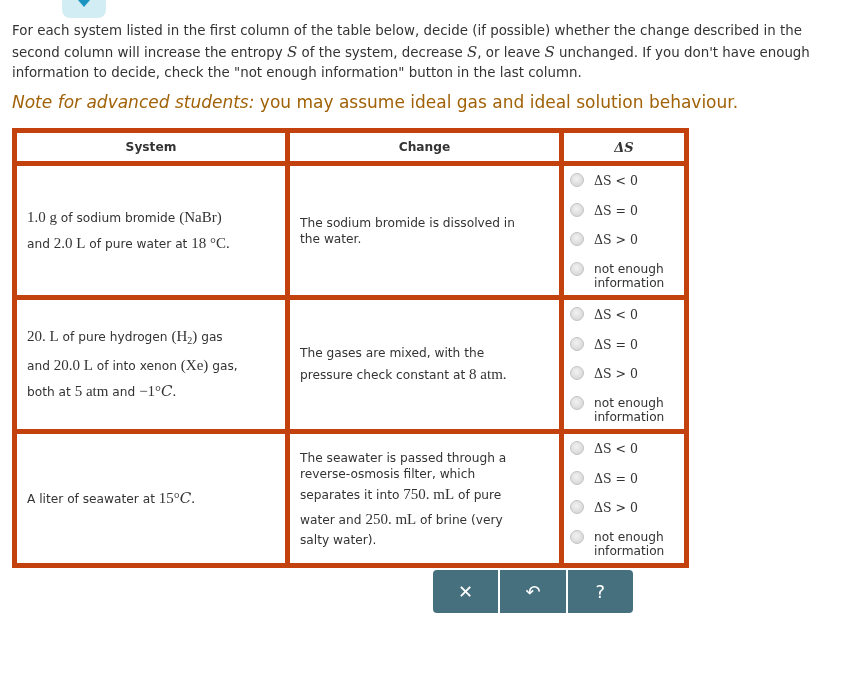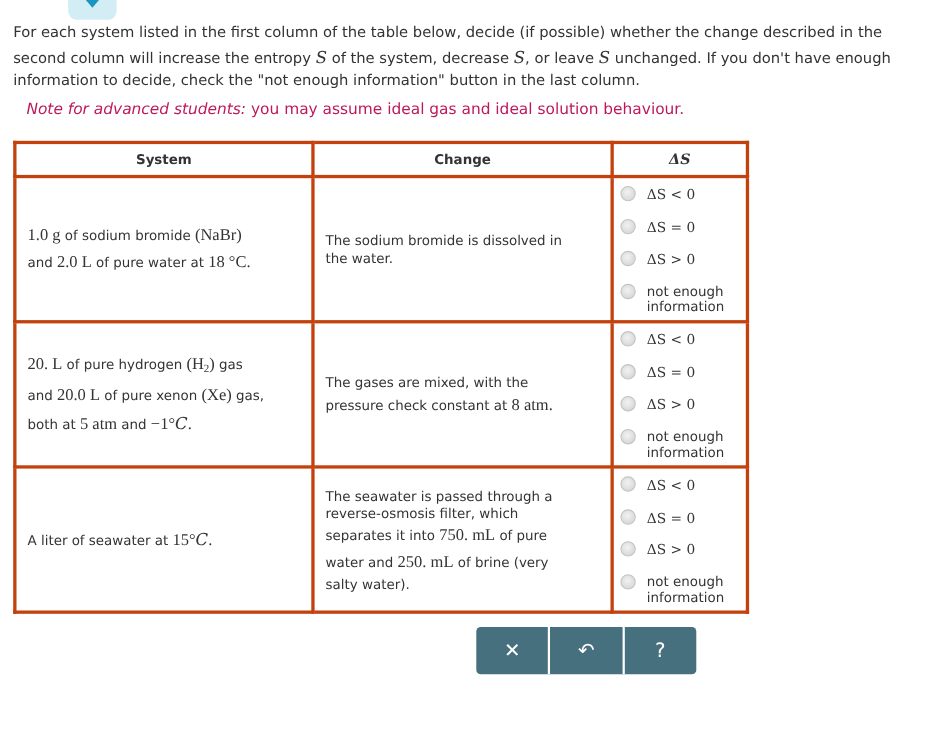--- a/index.html
+++ b/index.html
@@ -5,28 +5,28 @@
     html, body { margin: 0; padding: 0; background: #ffffff; }
     body { width: 855px; height: 686px; position: relative; overflow: hidden;
       font-family: "DejaVu Sans", "Liberation Sans", sans-serif; color: #333333; }
     .top-tab { position: absolute; left: 62px; top: -8px; width: 44px; height: 26px;
       background: #d2edf4; border-radius: 0 0 8px 8px; }
     .top-tab .tri { position: absolute; left: 16px; top: 8px; width: 0; height: 0;
       border-left: 6px solid transparent; border-right: 6px solid transparent;
       border-top: 7px solid #1a95c2; }
     .intro { position: absolute; left: 12px; top: 21px; width: 840px; font-size: 13.4px;
       line-height: 20.5px; color: #333; }
-    .note { position: absolute; left: 24px; top: 92px; font-size: 14px; color: #be185d; }
+    .note { position: absolute; left: 12px; top: 92px; font-size: 17px; color: #a16207; }
     .note i { font-style: italic; }
     .math { font-family: Liberation Serif, serif; font-size: 15px; }
     .mi { font-family: "DejaVu Serif", "Liberation Serif", serif; font-style: italic; font-size: 15px; }
 
     table.q { position: absolute; left: 12px; top: 128px; border-collapse: collapse;
       font-size: 12.2px; color: #333; }
-    table.q th, table.q td { border: 3px solid #c2410c; padding: 0; vertical-align: middle; }
+    table.q th, table.q td { border: 5px solid #c2410c; padding: 0; vertical-align: middle; }
     table.q th { height: 28px; font-weight: bold; font-size: 12.2px; text-align: center; }
     .col1 { width: 248px; }
     .col2 { width: 249px; }
     .col3 { width: 120px; }
     td.sys { padding: 0 10px !important; line-height: 25px; }
     td.chg { padding: 0 10px !important; line-height: 16px; }
     tr.row td { height: 129px; }
     .opts { padding: 4px 0 0 6px; }
     .opt { display: flex; height: 29.5px; }
     .opt.last { height: 30px; }
@@ -97,21 +97,21 @@
               <span class="radio"></span>
               <span class="opt-label txt" style="width:72px">not enough information</span>
             </div>
       </div>
     </td>
   </tr>
 
   <tr class="row">
     <td class="sys col1">
       <div><span class="math">20. L</span><span> of pure hydrogen </span><span class="math">(H</span><span class="math sub">2</span><span class="math">)</span><span> gas</span></div>
-      <div><span>and </span><span class="math">20.0 L</span><span> of pure xenon </span><span class="math">(Xe)</span><span> gas,</span></div>
+      <div><span>and </span><span class="math">20.0 L</span><span> of into xenon </span><span class="math">(Xe)</span><span> gas,</span></div>
       <div><span>both at </span><span class="math">5 atm</span><span> and </span><span class="math">−1°</span><span class="mi">C</span><span class="math">.</span></div>
     </td>
     <td class="chg col2">
       <div style="line-height:21px"><span>The gases are mixed, with the</span></div>
       <div style="line-height:21px"><span>pressure check constant at </span><span class="math">8 atm.</span></div>
     </td>
     <td class="col3">
       <div class="opts">
         <div class="opt">
               <span class="radio"></span>

